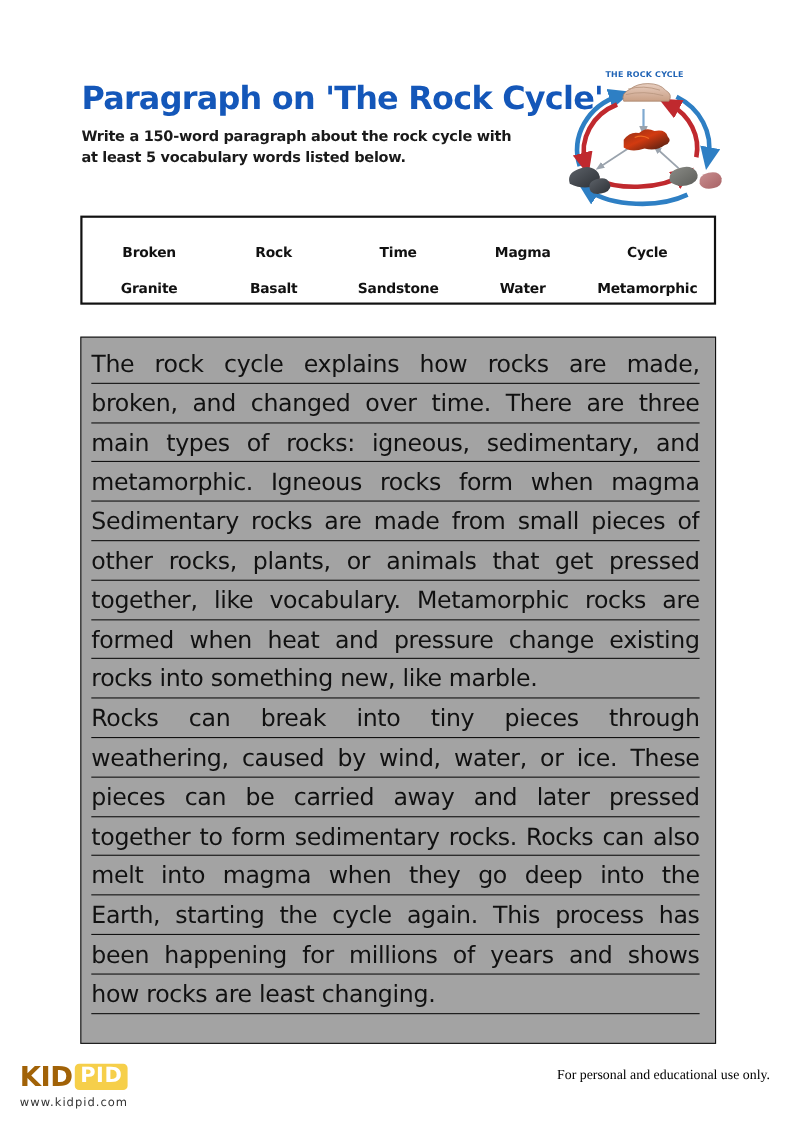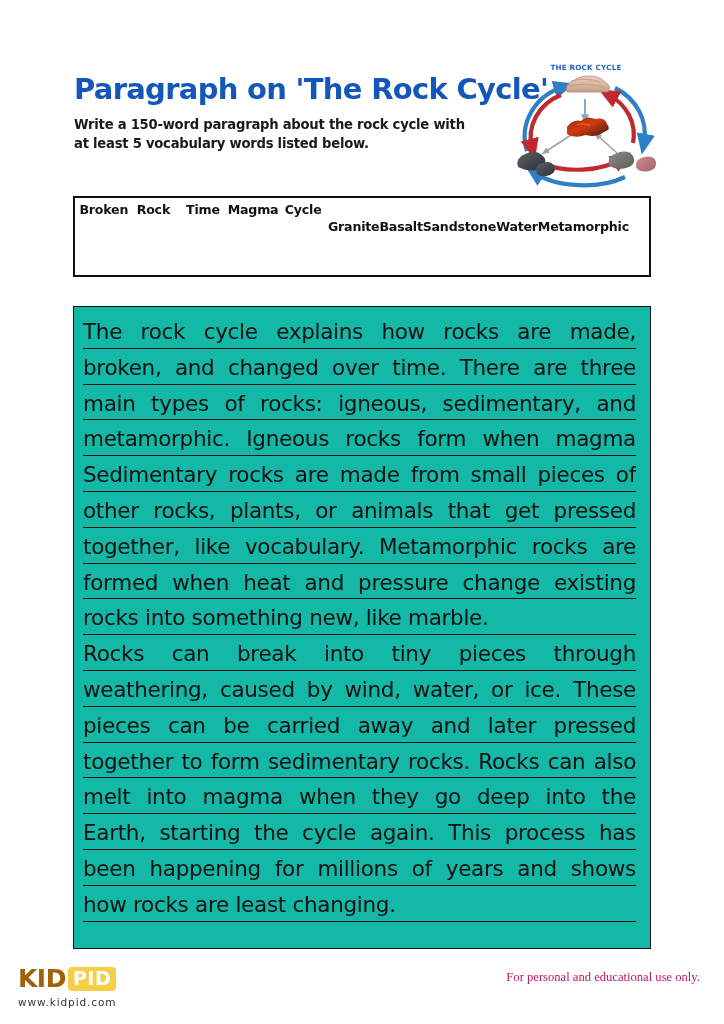--- a/index.html
+++ b/index.html
@@ -44,42 +44,42 @@
     color: #1f63b5;
   }
   .diagram svg { position: absolute; left: 0; top: 0; }
 
   
   .vocab-box {
     position: absolute; left: 73px; top: 196px;
     width: 578px; height: 81px;
     border: 2px solid #111;
     background: #fff;
-    display: flex; flex-direction: row;
+    display: flex; flex-direction: column;
     justify-content: flex-end;
-    padding: 4px 20px 6px 4px;
+    padding: 4px 4px 6px 4px;
   }
   .vocab-row { display: flex; width: 100%; }
   .vocab-row + .vocab-row { margin-top: 17px; }
   .vocab-cell {
     flex: 1 1 0;
     text-align: center;
     font-family: "DejaVu Sans", sans-serif;
     font-weight: bold;
     font-size: 12.6px;
     color: #111;
     letter-spacing: -0.2px;
   }
 
   
   .answer-box {
     position: absolute; left: 73px; top: 306px;
     width: 578px; height: 643px;
     border: 1.5px solid #111;
-    background: #14b8a6;
+    background: #a3a3a3;
     padding: 6px 14px 0 9px;
     overflow: hidden;
   }
   .ans-line {
     position: relative;
     height: 35.8px;
     font-family: "DejaVu Sans", sans-serif;
     font-size: 21.5px;
     font-weight: 400;
     color: #111;
@@ -136,21 +136,21 @@
     font-size: 10.5px;
     color: #333;
     letter-spacing: 0.9px;
   }
   .footer-note {
     position: absolute; right: 24px; top: 968px;
     text-align: left;
     font-family: "Liberation Serif", serif;
     font-size: 12.6px;
     line-height: 1.55;
-    color: #be185d;
+    color: #000000;
   }
   .footer-note .link { text-decoration: underline; }
 </style>
 </head>
 <body>
 
 <div class="page">
 
   <div class="header">
     <div class="title">Paragraph on 'The Rock Cycle'</div>

